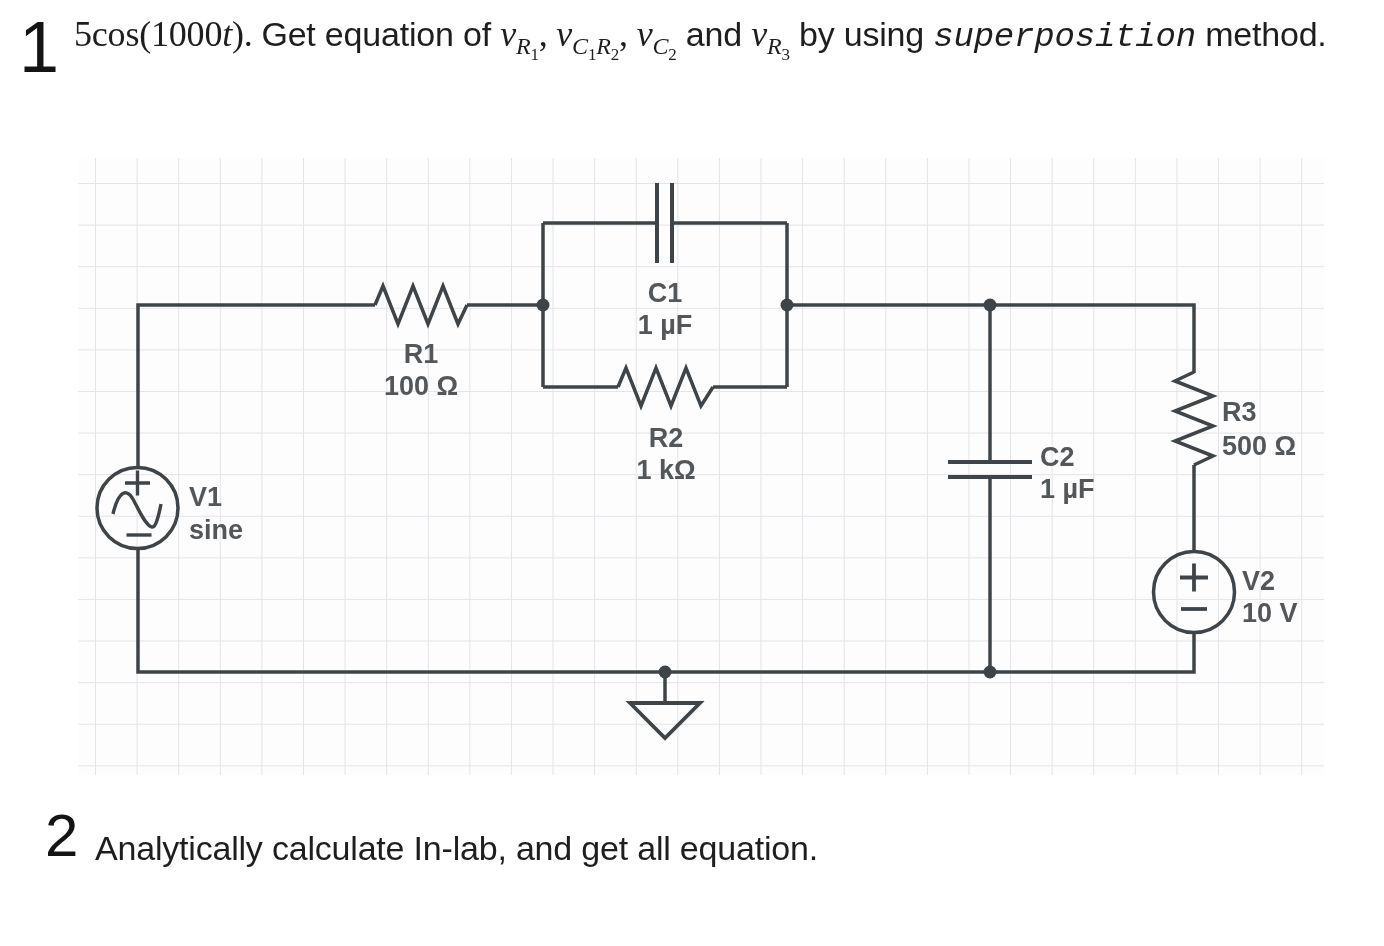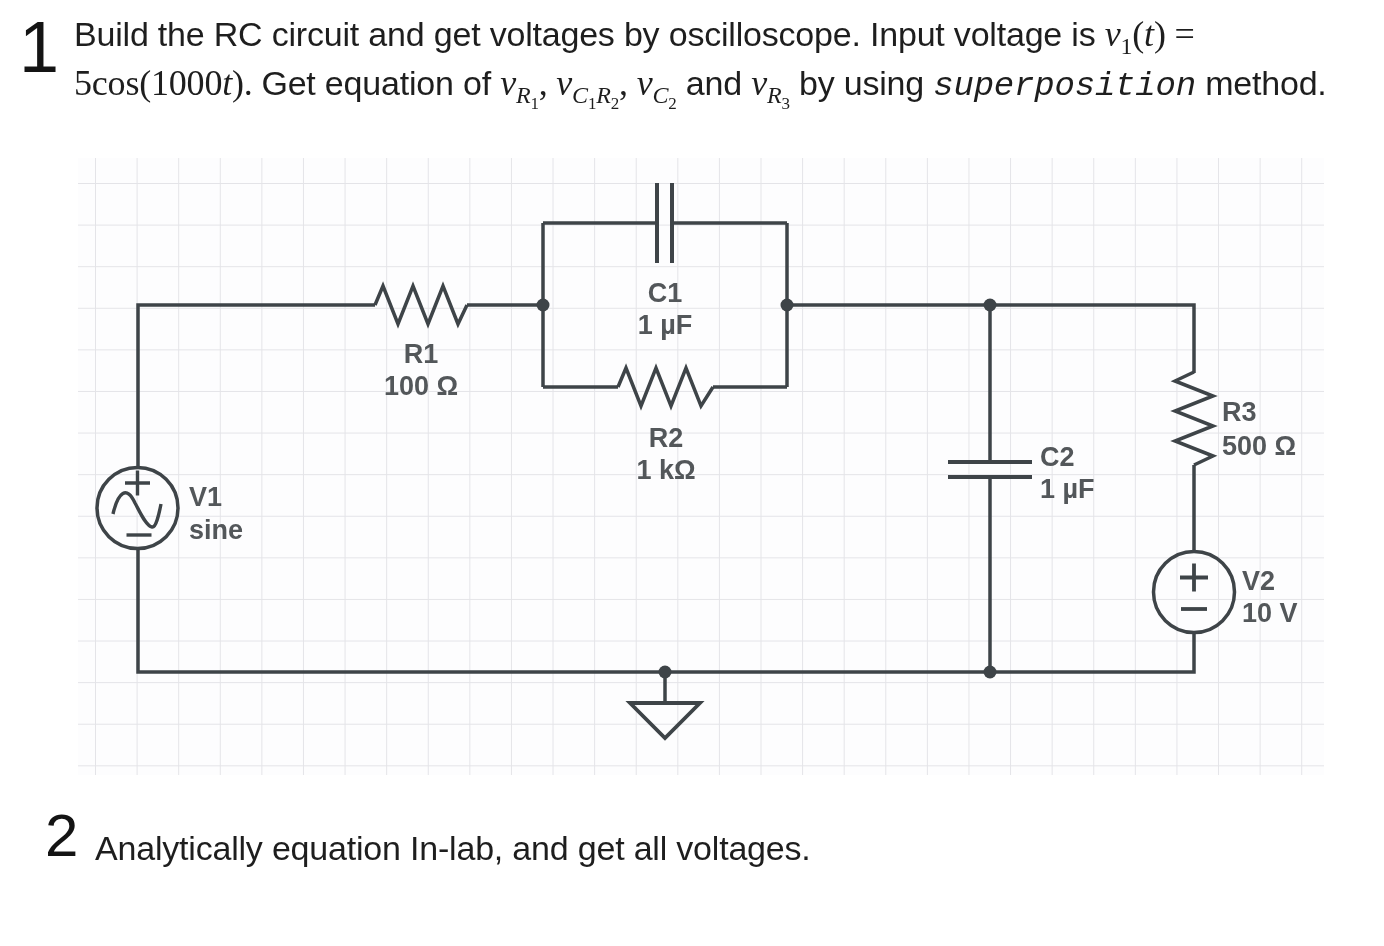--- a/index.html
+++ b/index.html
@@ -45,21 +45,20 @@
   .mark{stroke:var(--wire);stroke-width:3.4;fill:none;}
   .dot{fill:var(--wire);stroke:none;}
   .clabel{font-family:"Liberation Sans","DejaVu Sans",sans-serif;font-weight:bold;font-size:27px;fill:var(--label);}
   .mid{text-anchor:middle;}
 </style>
 </head>
 <body style="--wire: #3e4448; --label: #53575a; --text: #1e1e1e; --grid: #e4e4e8;">
 
 <div class="pnum" id="p1num">1</div>
 <div class="ptext" id="p1text">
-  <div><span class="run-sans">Build the RC circuit and get voltages by oscilloscope. Input voltage is </span><span class="run-mathit">v</span><span class="run-subu">1</span><span class="run-math">(</span><span class="run-mathit">t</span><span class="run-math">) =</span></div>
   <div><span class="run-math">5cos(1000</span><span class="run-mathit">t</span><span class="run-math">). </span><span class="run-sans">Get equation of </span><span class="run-mathit">v</span><span class="run-sub">R</span><span class="run-sub2">1</span><span class="run-math">, </span><span class="run-mathit">v</span><span class="run-sub">C</span><span class="run-sub2">1</span><span class="run-sub">R</span><span class="run-sub2">2</span><span class="run-math">, </span><span class="run-mathit">v</span><span class="run-sub">C</span><span class="run-sub2">2</span><span class="run-sans"> and </span><span class="run-mathit">v</span><span class="run-sub">R</span><span class="run-sub2">3</span><span class="run-sans"> by using </span><span class="run-it">superposition</span><span class="run-sans"> method.</span></div>
 </div>
 
 <div id="grid"></div>
 
 <svg width="1384" height="946" viewBox="0 0 1384 946">
 
   <g>
     <path class="wire" d="M1194,633 V672 H138 V549
          M138,467 V305 H375
@@ -131,13 +130,13 @@
   <g>
     <circle class="dot" cx="543" cy="305" r="6.5"></circle>
     <circle class="dot" cx="787" cy="305" r="6.5"></circle>
     <circle class="dot" cx="990" cy="305" r="6.5"></circle>
     <circle class="dot" cx="665" cy="672" r="6.5"></circle>
     <circle class="dot" cx="990" cy="672" r="6.5"></circle>
   </g>
 </svg>
 
 <div class="pnum" id="p2num">2</div>
-<div class="ptext" id="p2text">Analytically equation In-lab, and get all voltages.</div>
+<div class="ptext" id="p2text">Analytically calculate In-lab, and get all equation.</div>
 
 </body></html>

